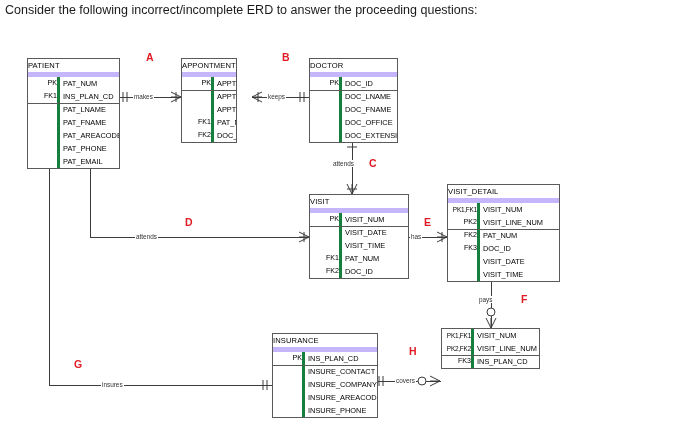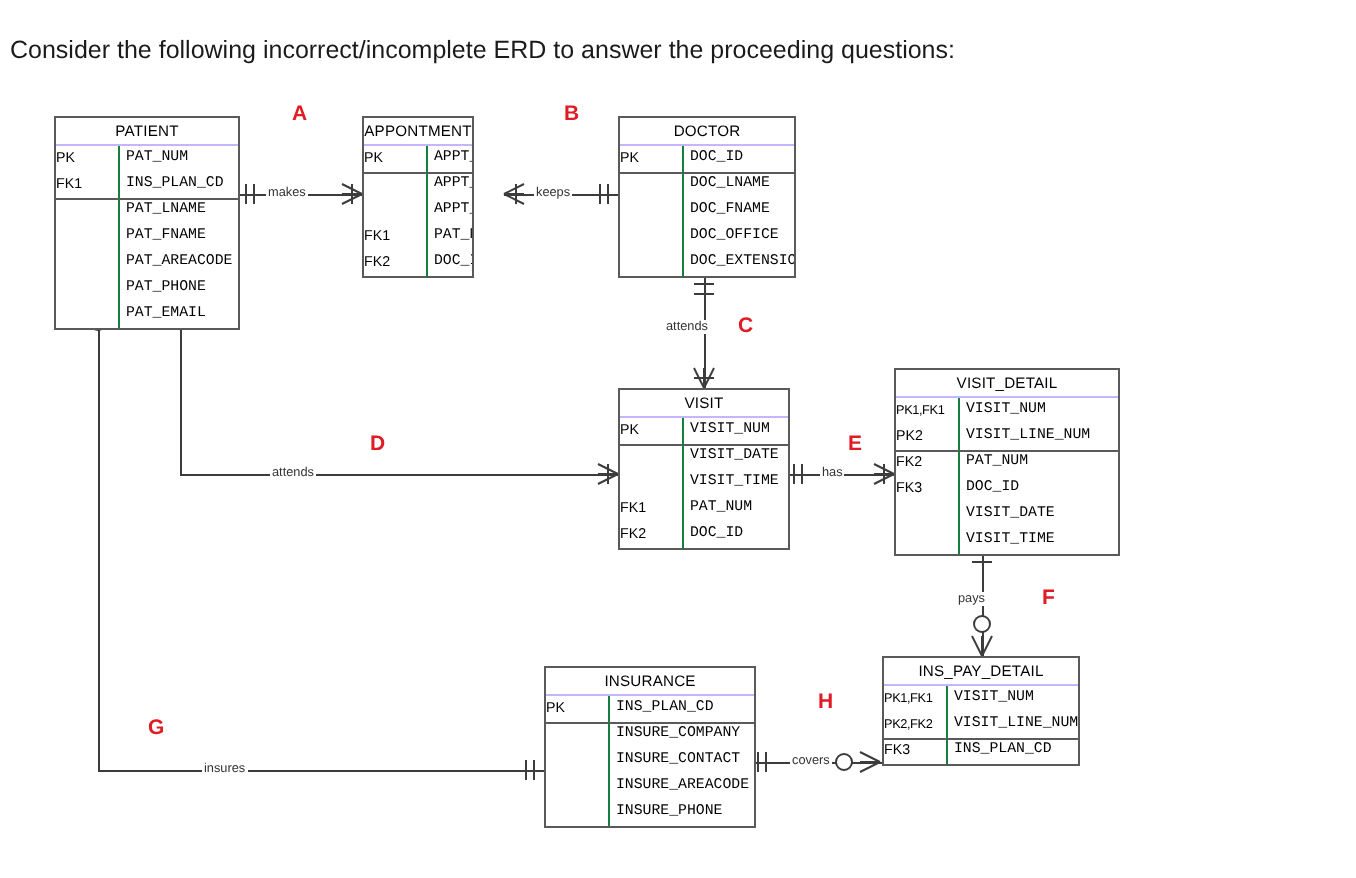--- a/index.html
+++ b/index.html
@@ -7,61 +7,58 @@
     width:678px;height:439px;position:relative;overflow:hidden;
     font-family:"Liberation Sans","DejaVu Sans",sans-serif;
     color:#000;
   }
   #canvas{position:absolute;left:0;top:0;width:678px;height:439px;}
 
   .prompt{
     position:absolute;left:5px;top:3px;
     font-size:12.5px;line-height:15px;color:#1a1a1a;
     white-space:nowrap;
-    margin-top:15px;
   }
 
   
   .entity{
     position:absolute;
     border:1px solid #5a5a5a;
     background:#fff;
     box-sizing:border-box;
     font-size:7.4px;
     z-index:5;
   }
   .entity .ent-title{
     height:13px;line-height:13px;
-    text-align:center;
-    border-bottom:1px solid #c4b5fd;
+    border-bottom:5px solid #c4b5fd;
     font-size:7.6px;
     letter-spacing:.1px;
     white-space:nowrap;
     overflow:hidden;
   }
   .entity .ent-body{position:relative;}
   .entity .ent-row{
     height:13px;line-height:13px;
     display:flex;
     white-space:nowrap;
   }
   .entity .key{
     width:32px;min-width:32px;
-    text-align:left;
-    border-right:1px solid #15803d;
+    text-align:right;
+    border-right:3px solid #15803d;
     box-sizing:border-box;
     font-size:7.1px;
     overflow:hidden;
   }
   .entity .key.wide{font-size:6.4px;letter-spacing:-0.2px;}
   .entity .attr{
     padding-left:3px;
     box-sizing:border-box;
     overflow:hidden;
-    font-family:Liberation Mono, monospace;
   }
   
   .entity .pkline{
     position:absolute;left:0;right:0;
     border-top:1px solid #5a5a5a;
     height:0;
   }
 
   
   .ln{position:absolute;background:#3c3c3c;z-index:2;}
@@ -302,21 +299,21 @@
           <div class="key"></div>
           <div class="attr">DOC_OFFICE</div>
         </div>
       <div class="ent-row">
           <div class="key"></div>
           <div class="attr">DOC_EXTENSION</div>
         </div>
     </div>
   </div>
 
-  <div class="entity" style="left:309px;top:194px;width:86px;">
+  <div class="entity" style="left:309px;top:194px;width:100px;">
     <div class="ent-title">VISIT</div>
     <div class="ent-body">
       <div class="pkline" style="top:13px;"></div>
       <div class="ent-row">
           <div class="key">PK</div>
           <div class="attr">VISIT_NUM</div>
         </div>
       <div class="ent-row">
           <div class="key"></div>
           <div class="attr">VISIT_DATE</div>
@@ -370,39 +367,38 @@
   <div class="entity" style="left:272px;top:333px;width:106px;">
     <div class="ent-title">INSURANCE</div>
     <div class="ent-body">
       <div class="pkline" style="top:13px;"></div>
       <div class="ent-row">
           <div class="key">PK</div>
           <div class="attr">INS_PLAN_CD</div>
         </div>
       <div class="ent-row">
           <div class="key"></div>
+          <div class="attr">INSURE_CONTACT</div>
+        </div>
+      <div class="ent-row">
+          <div class="key"></div>
           <div class="attr">INSURE_COMPANY</div>
         </div>
       <div class="ent-row">
           <div class="key"></div>
-          <div class="attr">INSURE_CONTACT</div>
-        </div>
-      <div class="ent-row">
-          <div class="key"></div>
           <div class="attr">INSURE_AREACODE</div>
         </div>
       <div class="ent-row">
           <div class="key"></div>
           <div class="attr">INSURE_PHONE</div>
         </div>
     </div>
   </div>
 
   <div class="entity" style="left:441px;top:328px;width:99px;">
-    <div class="ent-title">INS_PAY_DETAIL</div>
     <div class="ent-body">
       <div class="pkline" style="top:26px;"></div>
       <div class="ent-row">
           <div class="key wide">PK1,FK1</div>
           <div class="attr">VISIT_NUM</div>
         </div>
       <div class="ent-row">
           <div class="key wide">PK2,FK2</div>
           <div class="attr">VISIT_LINE_NUM</div>
         </div>

